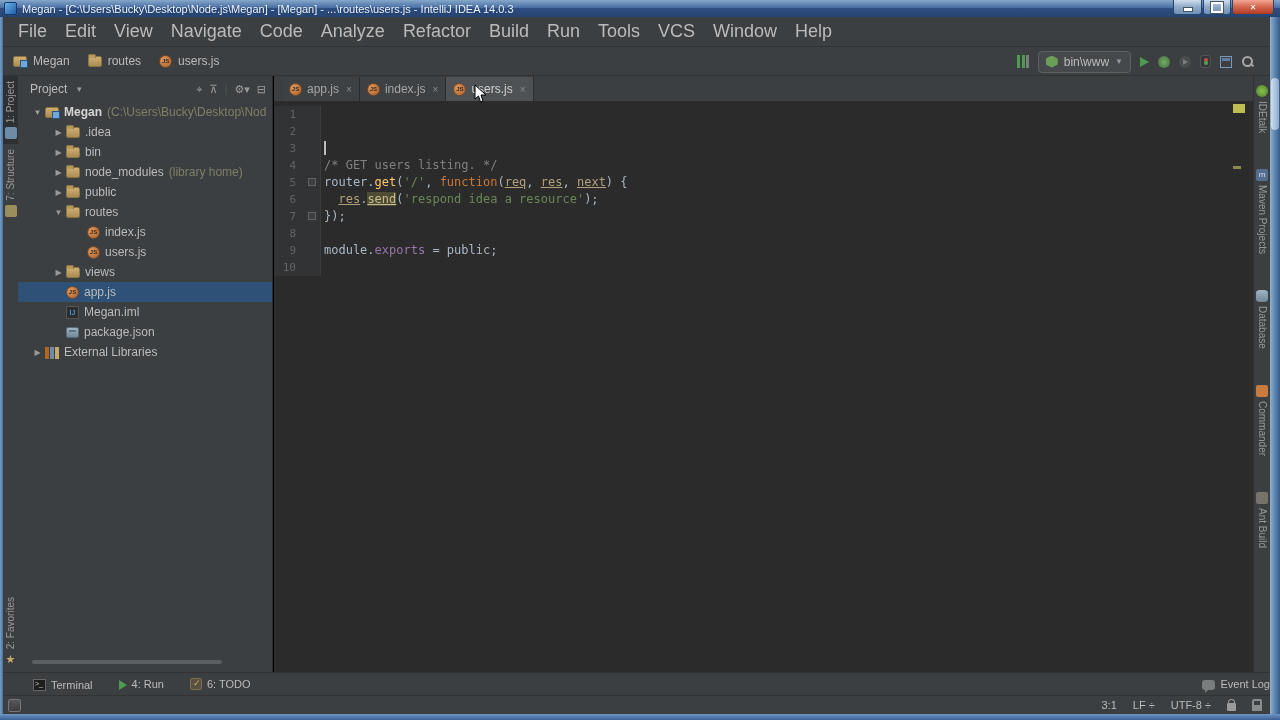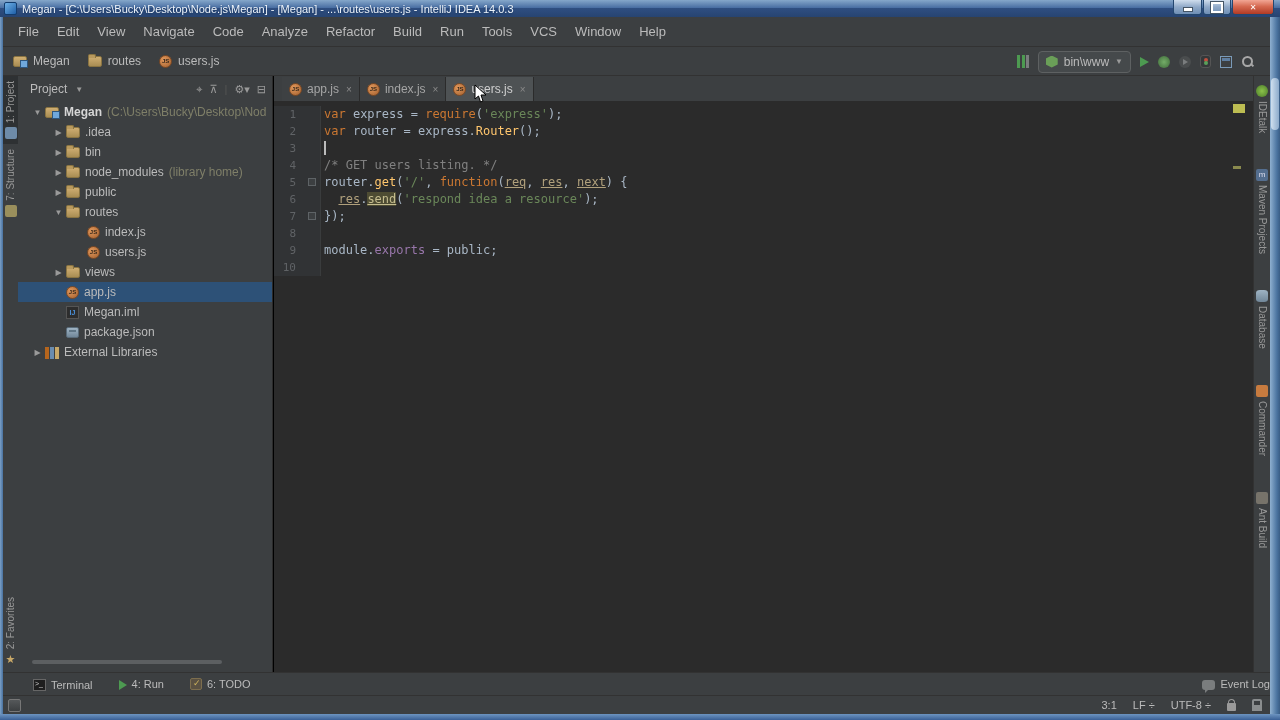--- a/index.html
+++ b/index.html
@@ -24,21 +24,21 @@
   .maxbox{width:8px;height:7px;border:2px solid #fff;outline:1px solid #456}
   .frame-left{left:0;top:17px;width:3px;height:697px;background:linear-gradient(90deg,#7ba0c6,#48719f)}
   .frame-right{right:0;top:17px;width:10px;height:697px;background:linear-gradient(90deg,#8fb0d0,#4a739f 70%,#3a5d85)}
   .frame-bottom{left:0;top:714px;width:1280px;height:6px;background:linear-gradient(#6d94c0,#3a6096)}
   .frame-thumb{right:1px;top:78px;width:8px;height:52px;border-radius:4px;
     background:linear-gradient(90deg,#dce9f5,#9cb8d6);opacity:.85}
 
   
   .menubar{left:3px;top:17px;width:1267px;height:30px;background:#3c3f41;
     display:flex;align-items:center;padding-left:6px;box-sizing:border-box;
-    border-bottom:1px solid #323232;color:#bbb;font-size:13px}
+    border-bottom:1px solid #323232;color:#bbb;font-size:18px}
   .menu-item{padding:3px 9px;cursor:default}
   .navbar{left:3px;top:47px;width:1267px;height:29px;background:#3c3f41;
     display:flex;align-items:center;box-sizing:border-box;border-bottom:1px solid #323232}
   .crumbs{display:flex;align-items:center;padding-left:10px;gap:18px;color:#bbb;font-size:12px}
   .crumb{display:flex;align-items:center;gap:6px}
   .nav-right{position:absolute;right:16px;top:0;height:29px;display:flex;align-items:center;gap:9px}
   .combo{display:flex;align-items:center;gap:6px;height:20px;padding:0 7px;
     background:#45494b;border:1px solid #5e6162;border-radius:4px;color:#bbb;font-size:12px}
   .combo .arrow{font-size:8px;color:#9a9a9a}
 
@@ -360,26 +360,24 @@
       <div class="tab active">
         <span class="ico ico-js"></span>
         <span>users.js</span>
         <span class="tab-close">×</span>
       </div>
     </div>
   <div class="code" id="code">
       <div class="line">
         <span class="lnum">1</span>
         <span class="foldcol"></span>
-        <span class="codetext"><span class="kw">var </span><span>express = </span><span class="kw">require</span><span>(</span><span class="str">'express'</span><span>);</span></span>
       </div>
       <div class="line">
         <span class="lnum">2</span>
         <span class="foldcol"></span>
-        <span class="codetext"><span class="kw">var </span><span>router = express.</span><span class="fn">Router</span><span>();</span></span>
       </div>
       <div class="line">
         <span class="lnum">3</span>
         <span class="foldcol"></span>
         <span class="codetext"><span class="caret"></span></span>
       </div>
       <div class="line">
         <span class="lnum">4</span>
         <span class="foldcol"></span>
         <span class="codetext"><span class="com">/* GET users listing. */</span></span>

